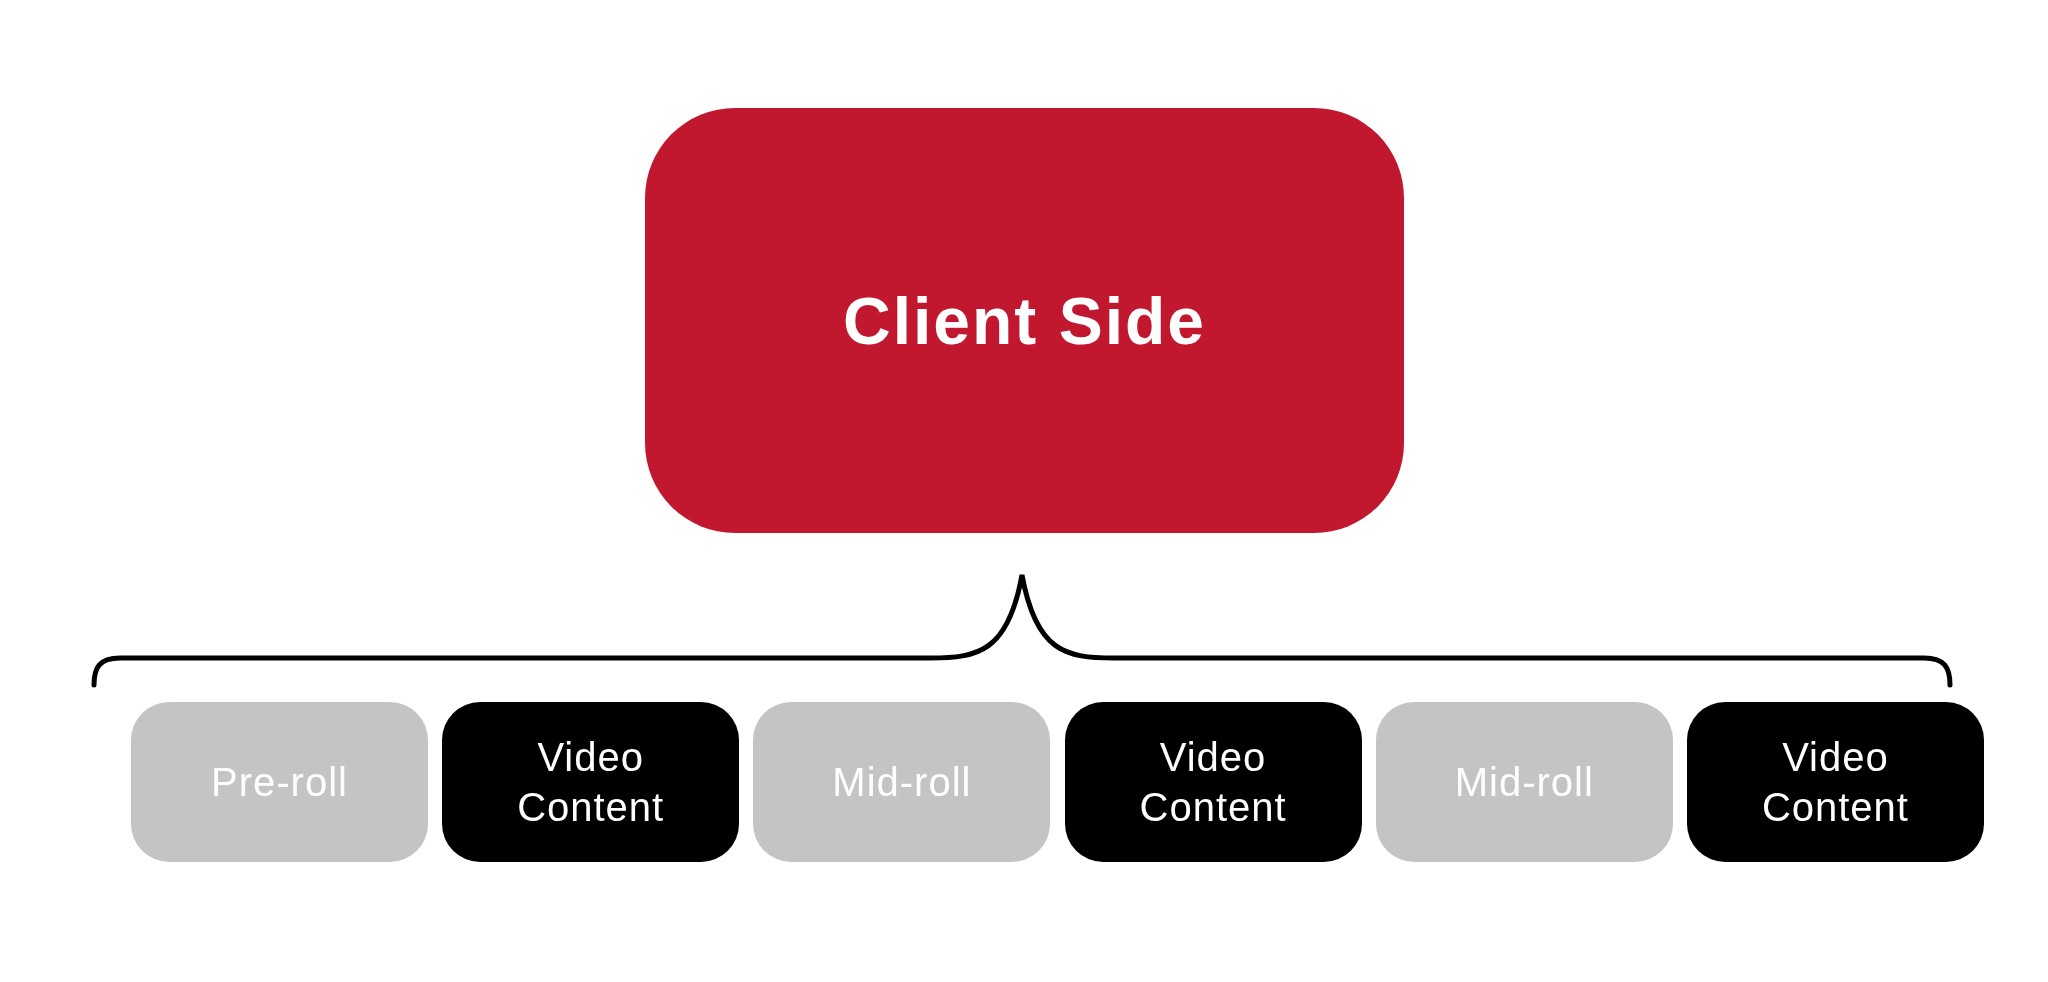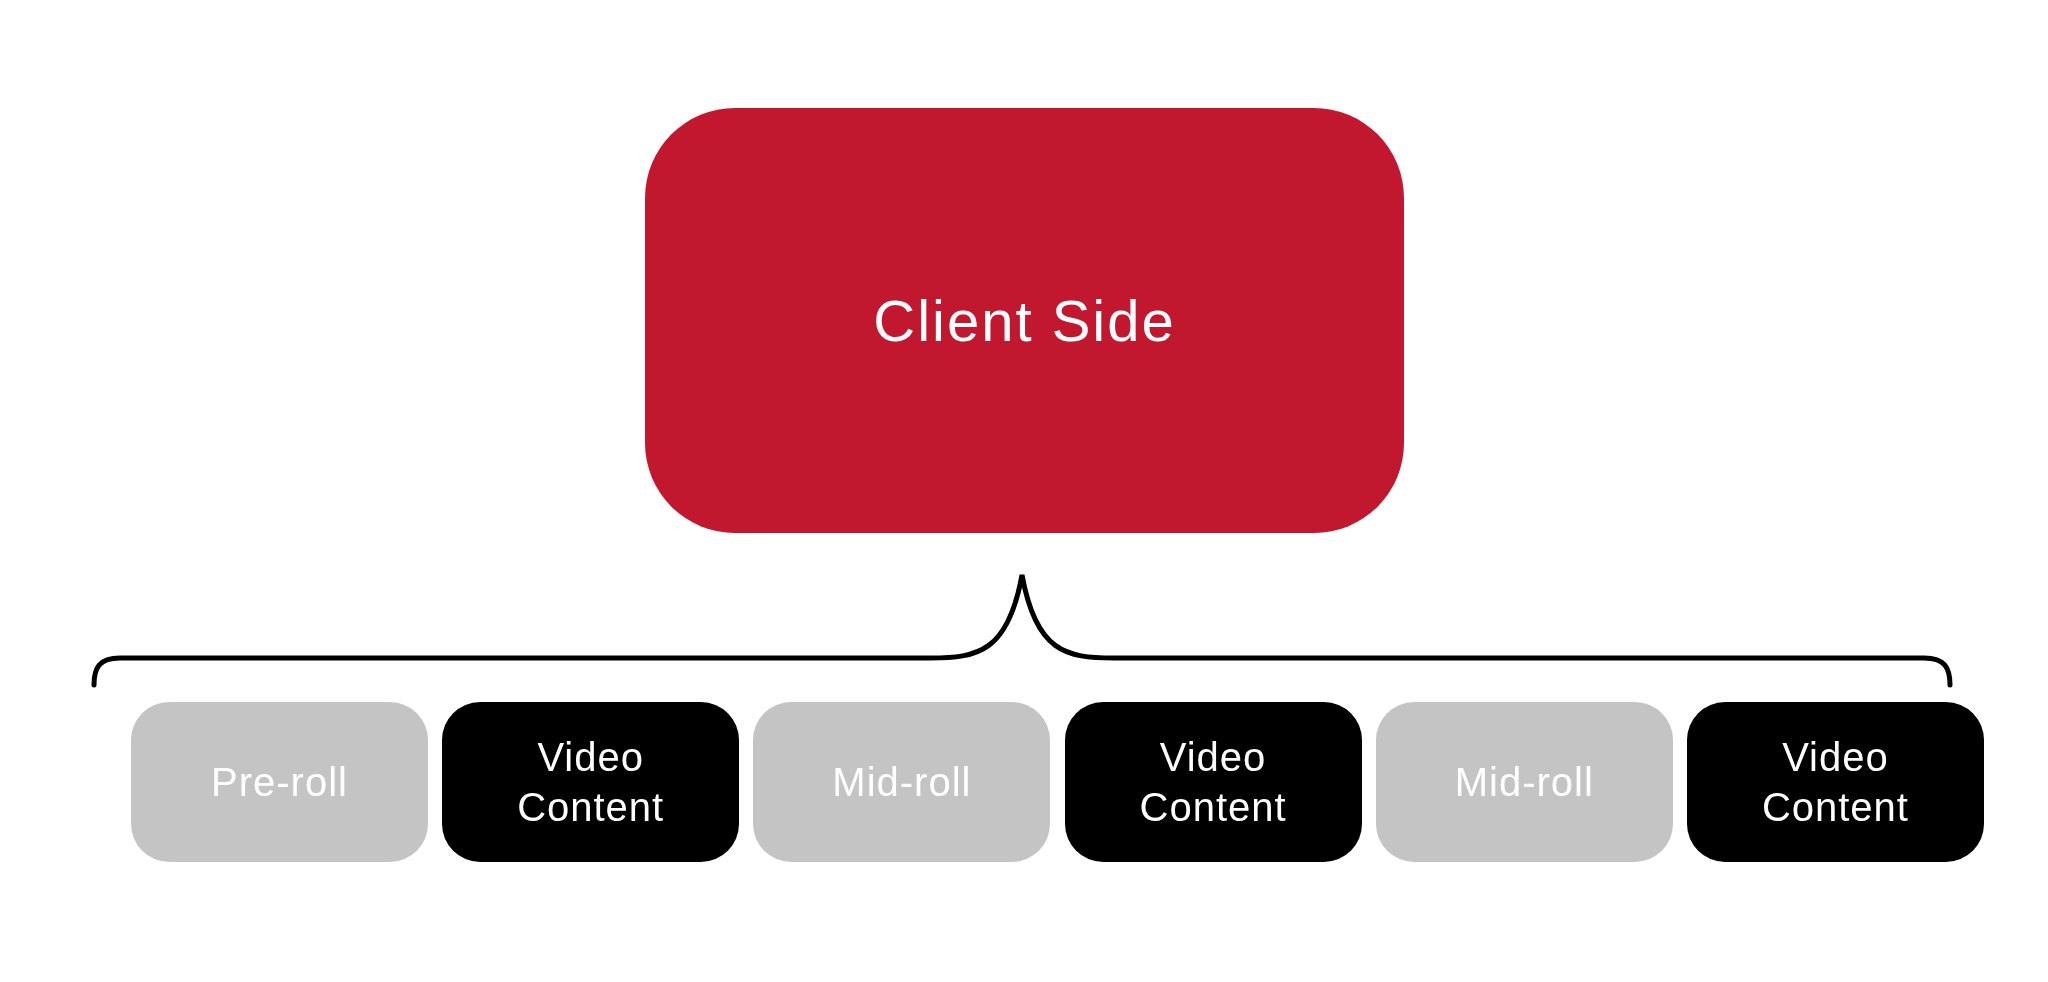--- a/index.html
+++ b/index.html
@@ -21,22 +21,22 @@
     top: 108px;
     width: 759px;
     height: 425px;
     border-radius: 90px;
     display: flex;
     align-items: center;
     justify-content: center;
   }
   .client-box .title-label {
     color: #ffffff;
-    font-size: 58px;
-    font-weight: 400;
+    font-size: 66px;
+    font-weight: 700;
     letter-spacing: 2px;
     white-space: nowrap;
   }
   .brace-svg {
     position: absolute;
     left: 0;
     top: 0;
     width: 2048px;
     height: 982px;
     pointer-events: none;

